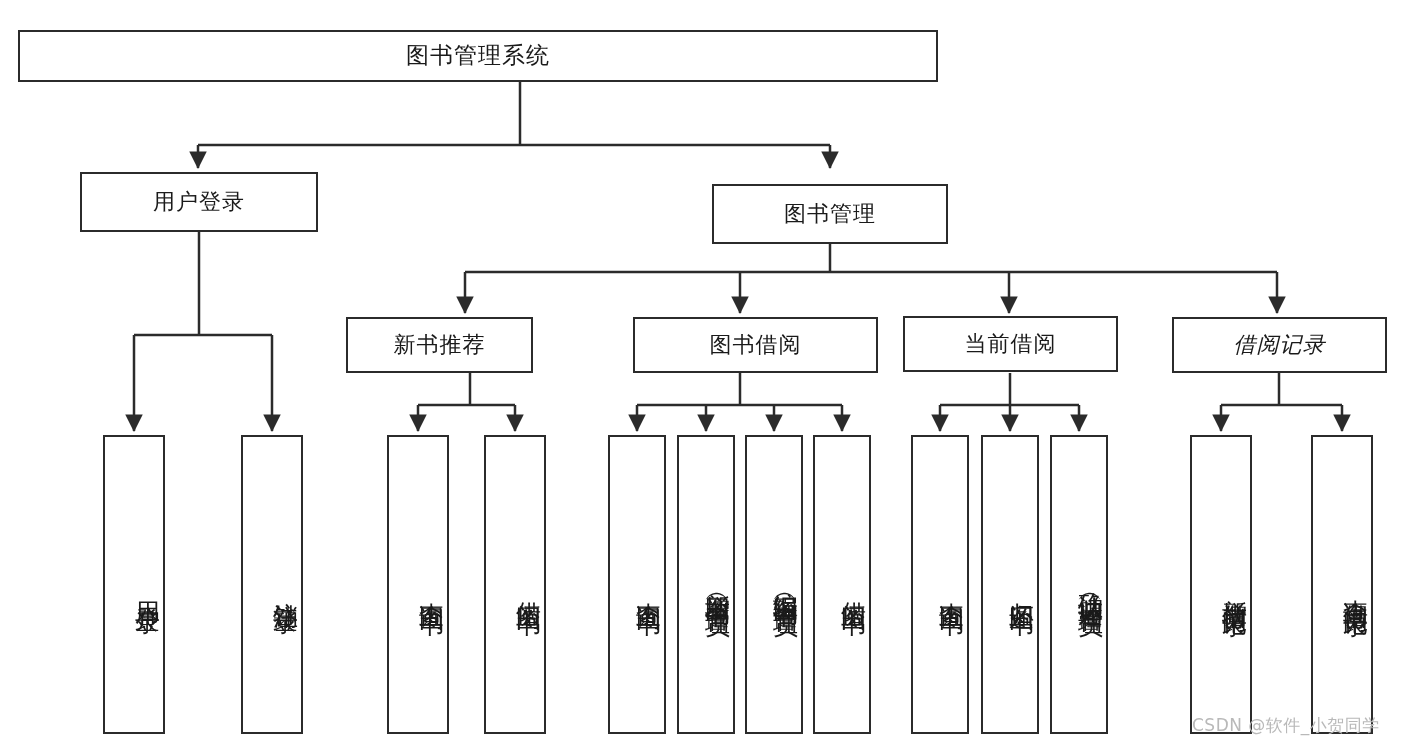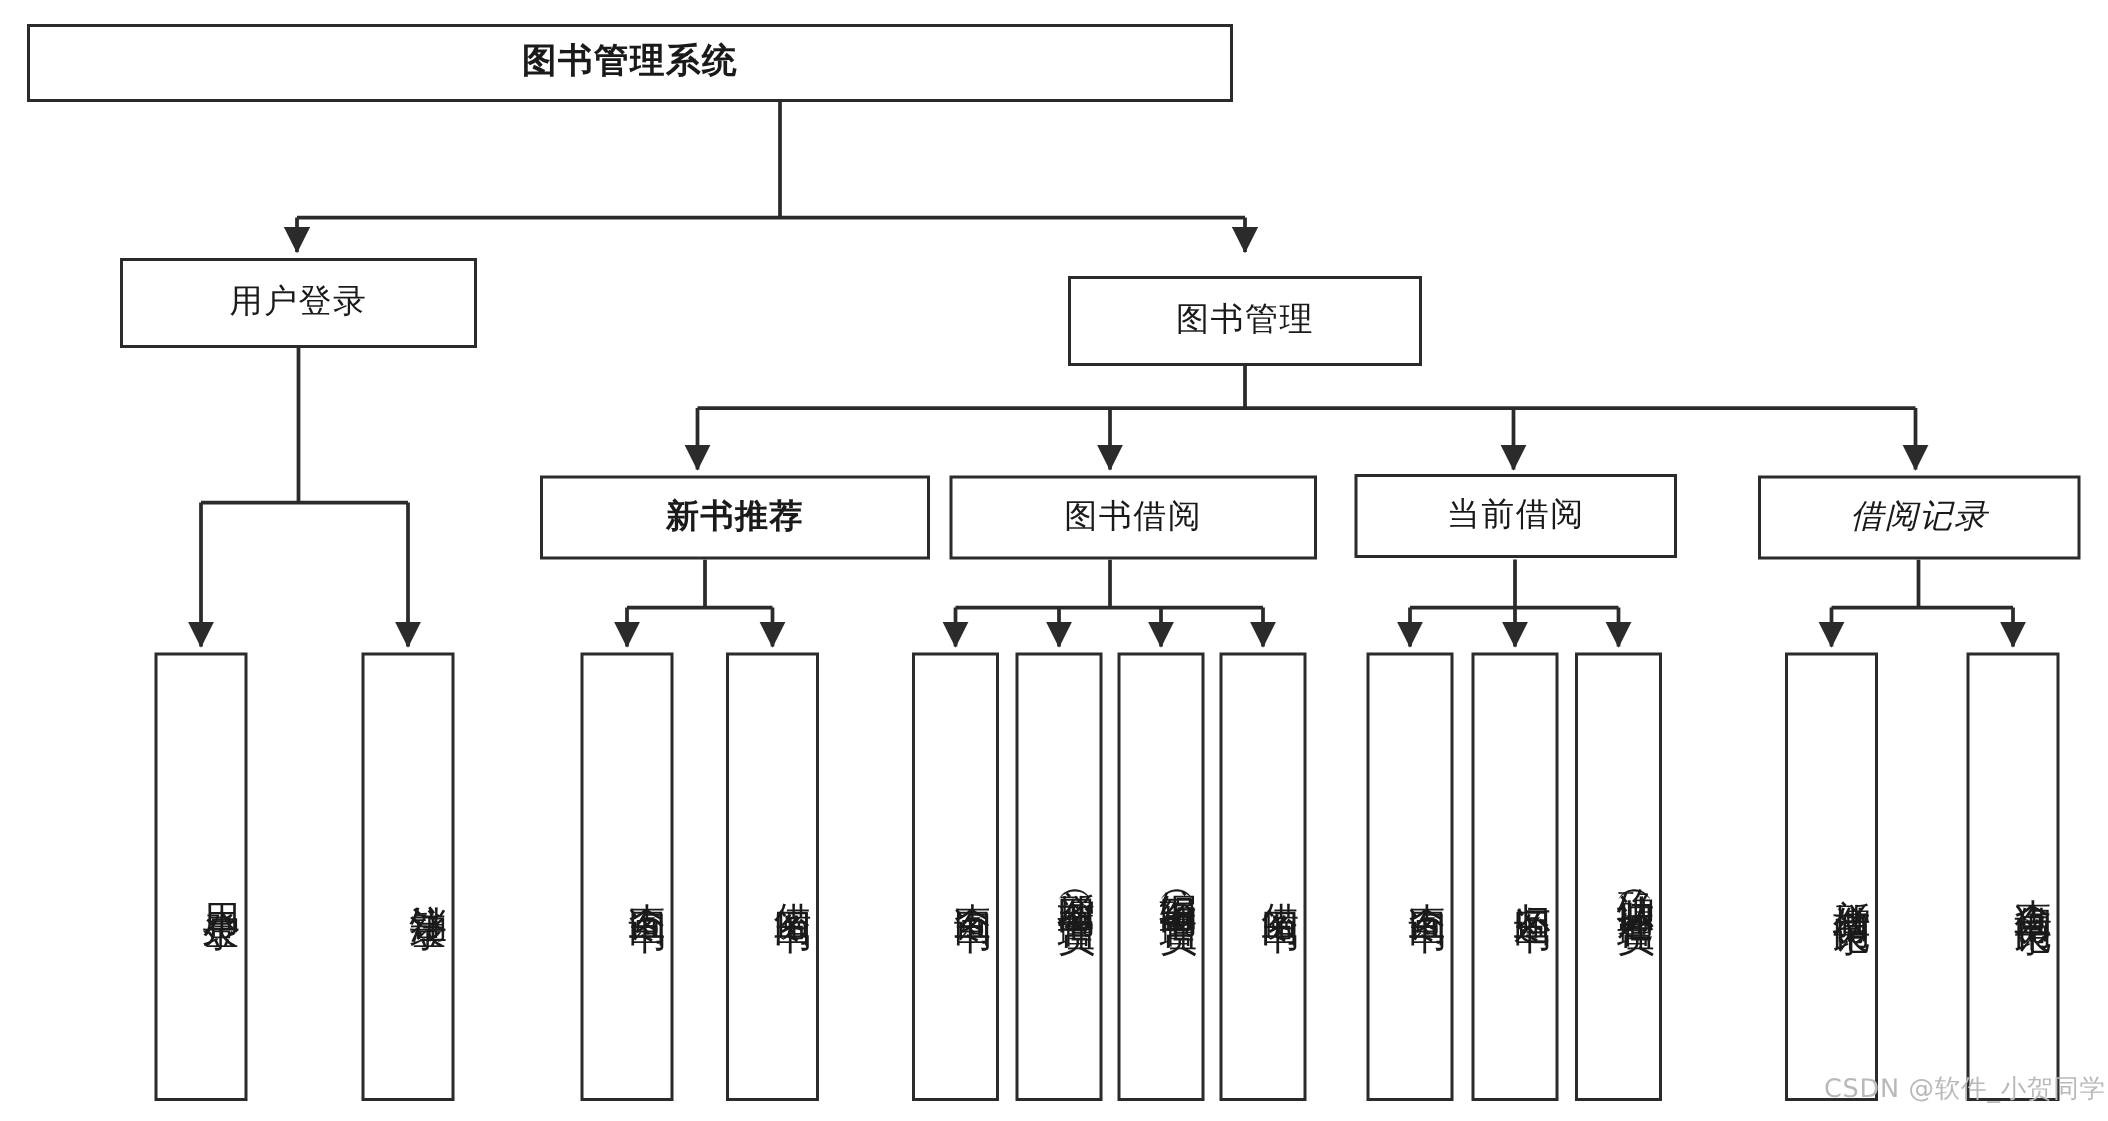--- a/index.html
+++ b/index.html
@@ -63,21 +63,20 @@
   .node-label {
     display: block;
   }
   .watermark {
     position: absolute;
     font-size: 17px;
     color: #b9b9b9;
     letter-spacing: 0.5px;
     white-space: nowrap;
     user-select: none;
-    margin-left: 24px;
   }
 </style>
 </head>
 <body>
 
 <div id="diagram-root">
 
   <svg id="edge-layer" viewBox="0 0 1405 747" xmlns="http://www.w3.org/2000/svg">
     <defs>
       <marker id="arrow" viewBox="0 0 10 10" refX="9.5" refY="5" markerWidth="7" markerHeight="7" orient="auto-start-reverse">
@@ -122,32 +121,32 @@
       <path d="M 1010 405 L 1010 431" marker-end="url(#arrow)"></path>
       <path d="M 1079 405 L 1079 431" marker-end="url(#arrow)"></path>
 
       <path d="M 1279 373 L 1279 405"></path>
       <path d="M 1221 405 L 1342 405"></path>
       <path d="M 1221 405 L 1221 431" marker-end="url(#arrow)"></path>
       <path d="M 1342 405 L 1342 431" marker-end="url(#arrow)"></path>
     </g>
   </svg>
 
-  <div class="node node-h node-root" style="left:18px; top:16px; width:804px; height:52px;font-weight:bold;">
+  <div class="node node-h node-root" style="left:18px; top:30px; width:920px; height:52px;">
     <span class="node-label">图书管理系统</span>
   </div>
 
   <div class="node node-h" style="left:80px; top:172px; width:238px; height:60px;">
     <span class="node-label">用户登录</span>
   </div>
   <div class="node node-h" style="left:712px; top:184px; width:236px; height:60px;">
     <span class="node-label">图书管理</span>
   </div>
 
-  <div class="node node-h" style="left:360px; top:317px; width:260px; height:56px;font-weight:bold;">
+  <div class="node node-h" style="left:346px; top:317px; width:187px; height:56px;">
     <span class="node-label">新书推荐</span>
   </div>
   <div class="node node-h" style="left:633px; top:317px; width:245px; height:56px;">
     <span class="node-label">图书借阅</span>
   </div>
   <div class="node node-h" style="left:903px; top:316px; width:215px; height:56px;">
     <span class="node-label">当前借阅</span>
   </div>
   <div class="node node-h" style="left:1172px; top:317px; width:215px; height:56px;font-style:italic;">
     <span class="node-label">借阅记录</span>

